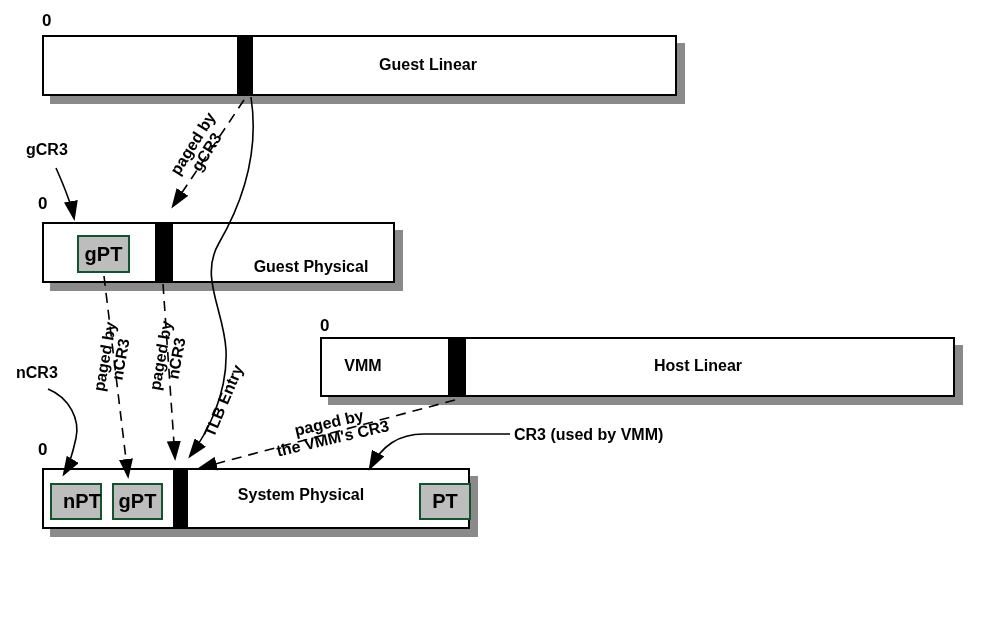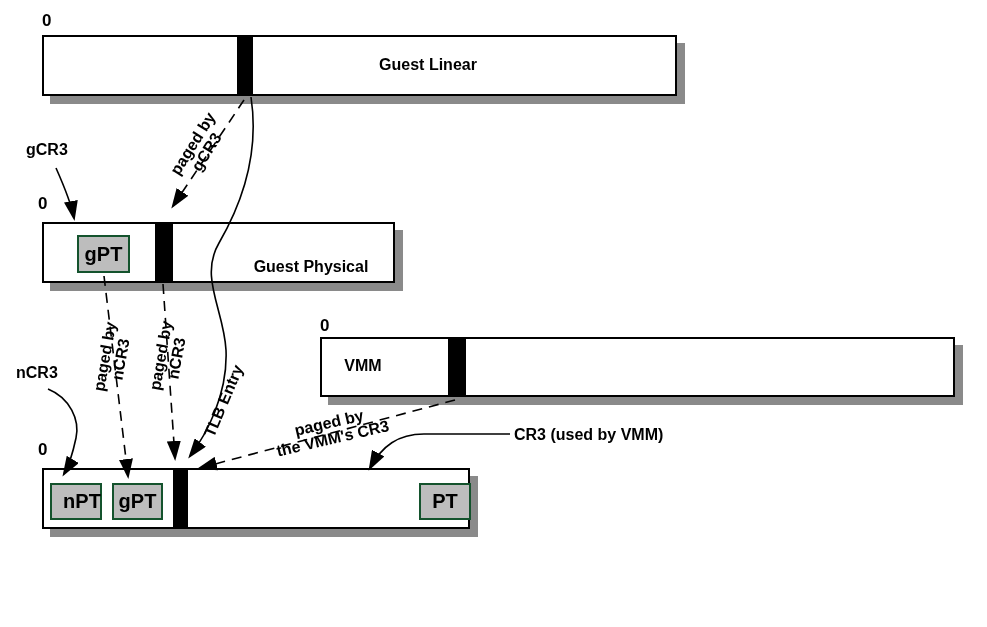--- a/index.html
+++ b/index.html
@@ -58,20 +58,22 @@
   <div class="pbox" style="left:112px;top:483px;width:51px;height:37px;">
     <span>gPT</span>
   </div>
   <div class="pbox" style="left:419px;top:483px;width:52px;height:37px;">
     <span>PT</span>
   </div>
 
   <div class="bar-label" style="left:428px;top:65px;">Guest Linear</div>
   <div class="bar-label" style="left:303px;top:267px;margin-left:8px;">Guest Physical</div>
   <div class="bar-label" style="left:363px;top:366px;">VMM</div>
+  <div class="bar-label" style="left:698px;top:366px;">Host Linear</div>
+  <div class="bar-label" style="left:301px;top:495px;">System Physical</div>
 
   <div class="zero" style="left:42px;top:12px;">0</div>
   <div class="zero" style="left:38px;top:195px;">0</div>
   <div class="zero" style="left:320px;top:317px;">0</div>
   <div class="zero" style="left:38px;top:441px;">0</div>
 
   <div class="ptr" style="left:26px;top:142px;">gCR3</div>
   <div class="ptr" style="left:16px;top:365px;">nCR3</div>
   <div class="ptr" style="left:514px;top:427px;">CR3 (used by VMM)</div>
 

